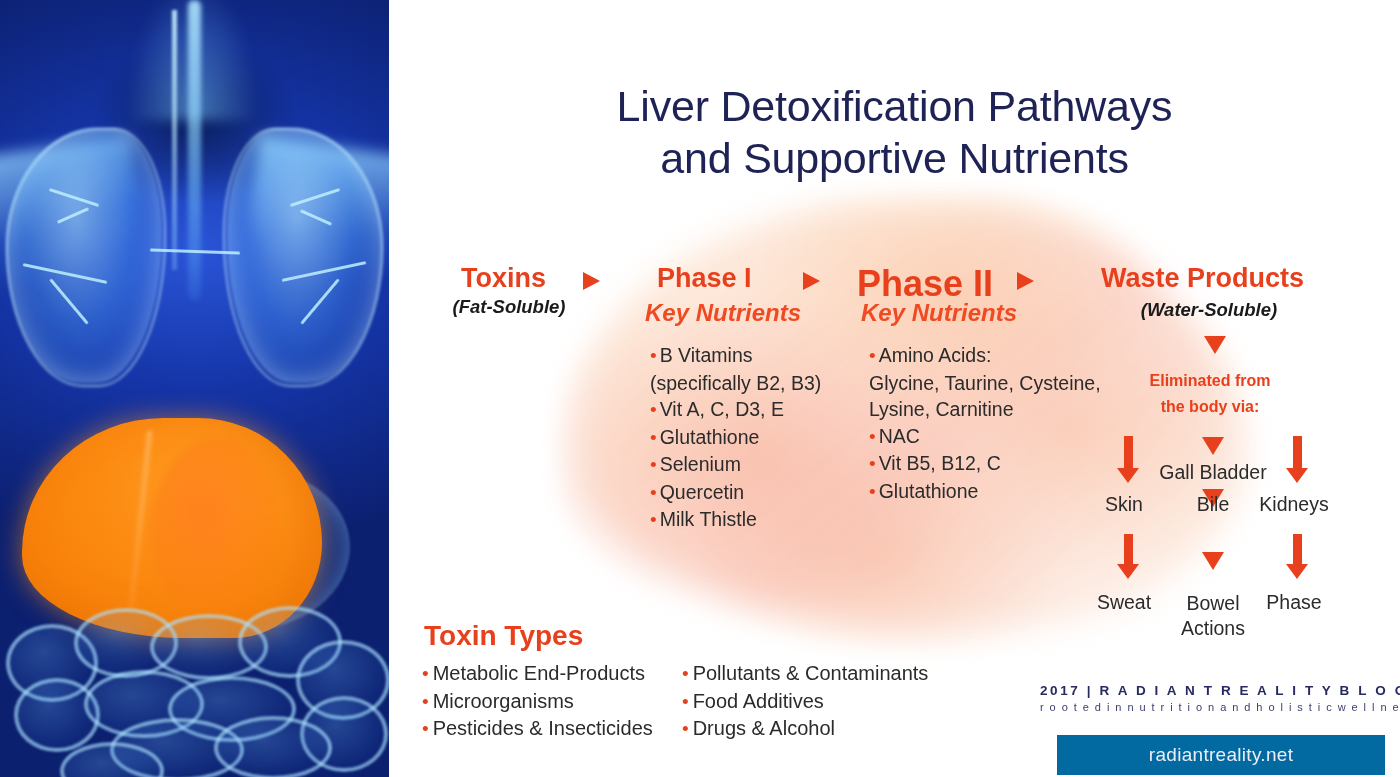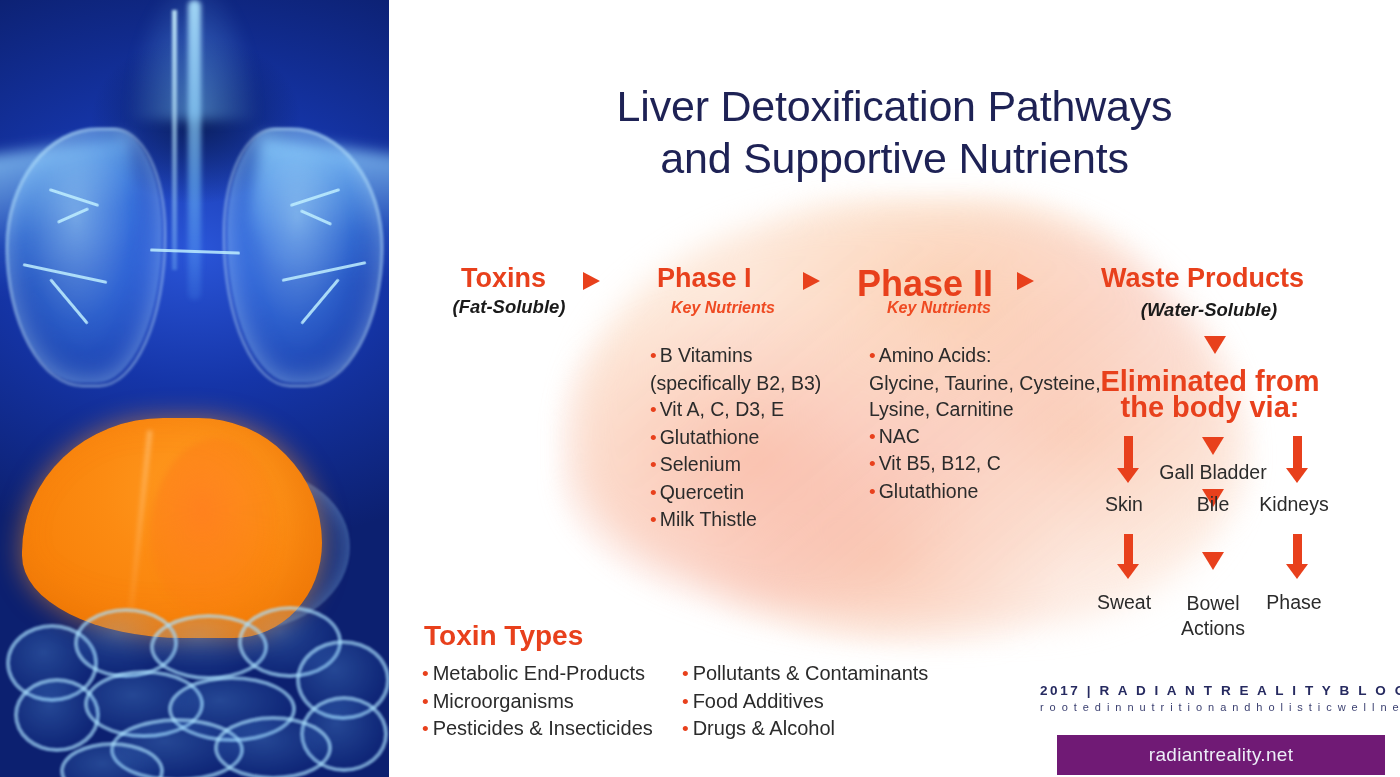--- a/index.html
+++ b/index.html
@@ -86,21 +86,21 @@
     background:linear-gradient(140deg, rgba(253,226,195,.55), rgba(248,183,165,.5) 55%, rgba(253,230,205,.35));
     border-radius:48% 42% 34% 58% / 52% 62% 40% 40%;filter:blur(16px);}
 
   .layer{position:relative;z-index:3;}
 
   #title{position:absolute;left:0;top:80px;width:1011px;text-align:center;
     color:#1e2255;font-size:43px;line-height:1.22;font-weight:400;letter-spacing:-.2px;}
 
   .stage-head{position:absolute;color:#e8401c;font-weight:bold;}
   .stage-sub-i{font-style:italic;font-weight:bold;color:#1a1a1a;font-size:18.5px;}
-  .key-nut{color:#ef4a22;font-style:italic;font-weight:bold;font-size:16px;}
+  .key-nut{color:#ef4a22;font-style:italic;font-weight:bold;font-size:24px;}
   .arrow-r{position:absolute;width:0;height:0;border-top:9px solid transparent;
     border-bottom:9px solid transparent;border-left:17px solid #e8401c;}
 
   ul.nut{list-style:none;margin:16px;padding:0;}
   ul.nut li{font-size:19.5px;color:#2b2b2b;line-height:26.5px;white-space:nowrap;}
   ul.nut li .bu{color:#e8401c;font-size:19px;margin-right:3px;}
   ul.nut li.cont{padding-left:0;}
 
   
   #toxins{left:72px;top:263px;font-size:27px;}
@@ -118,21 +118,21 @@
   #p2-sub{position:absolute;left:470px;top:299px;width:160px;text-align:center;}
   #arrow3{left:628px;top:272px;}
   #p2-list{position:absolute;left:464px;top:326px;}
 
   
   #waste-head{left:712px;top:263px;font-size:27px;}
   #waste-sub{position:absolute;left:690px;top:299px;width:260px;text-align:center;}
   #elim-arrow{position:absolute;left:815px;top:336px;width:0;height:0;
     border-left:11px solid transparent;border-right:11px solid transparent;border-top:18px solid #e8401c;}
   #elim-head{position:absolute;left:706px;top:368px;width:230px;text-align:center;
-    color:#e8401c;font-weight:bold;font-size:29px;line-height:26px;}
+    color:#e8401c;font-weight:bold;font-size:16px;line-height:26px;}
 
   .route{position:absolute;text-align:center;}
   .rtxt{font-size:19.5px;color:#2b2b2b;}
   .dn-shaft{position:absolute;background:#e8401c;width:9px;}
   .dn-head{position:absolute;width:0;height:0;border-left:11px solid transparent;
     border-right:11px solid transparent;border-top:15px solid #e8401c;}
   .dn-tri{position:absolute;width:0;height:0;border-left:11px solid transparent;
     border-right:11px solid transparent;border-top:18px solid #e8401c;}
 
   
@@ -140,21 +140,21 @@
   #tt-c1{position:absolute;left:33px;top:660px;}
   #tt-c2{position:absolute;left:293px;top:660px;}
   ul.tt{list-style:none;margin:0;padding:0;}
   ul.tt li{font-size:20px;color:#2b2b2b;line-height:27.5px;white-space:nowrap;}
   ul.tt li .bu{color:#e8401c;margin-right:4px;font-size:19px;}
 
   
   #brand{position:absolute;left:651px;top:683px;width:345px;text-align:center;}
   #brand-line1{color:#262a60;font-size:13.5px;font-weight:bold;letter-spacing:2.6px;white-space:nowrap;}
   #brand-line2{color:#3a3f70;font-size:11px;letter-spacing:1.45px;margin-top:3px;white-space:nowrap;}
-  #urlbar{position:absolute;left:668px;top:735px;width:328px;height:40px;background:#701a75;
+  #urlbar{position:absolute;left:668px;top:735px;width:328px;height:40px;background:#0369a1;
     display:flex;align-items:center;justify-content:center;}
   #urlbar span{color:#eceef7;font-size:19px;letter-spacing:.3px;}
 </style>
 </head>
 <body>
 
 <div id="stage">
 
   <div id="anatomy">
     <div class="neck"></div>

